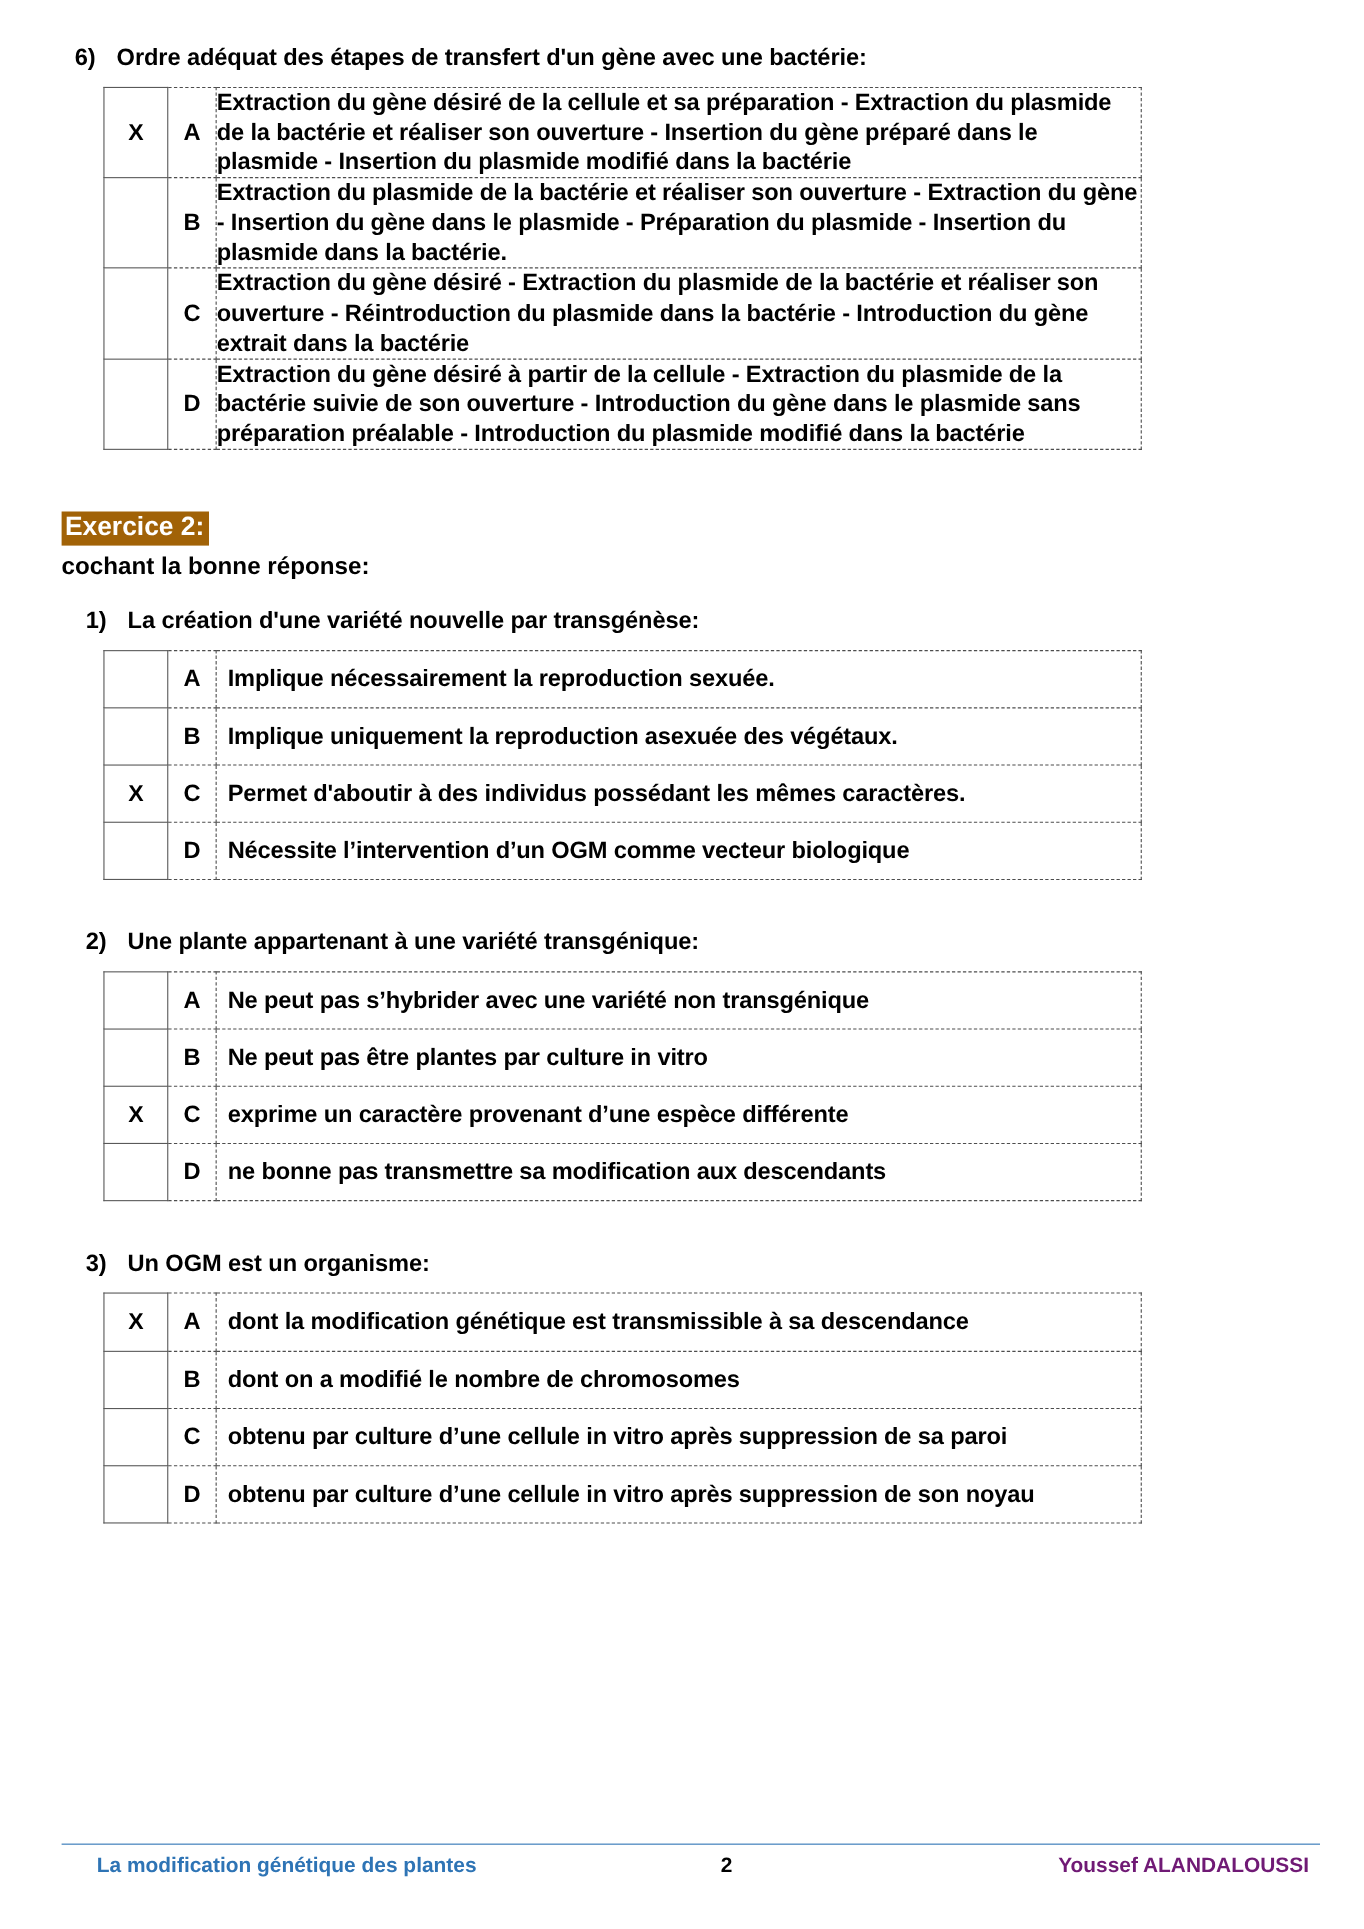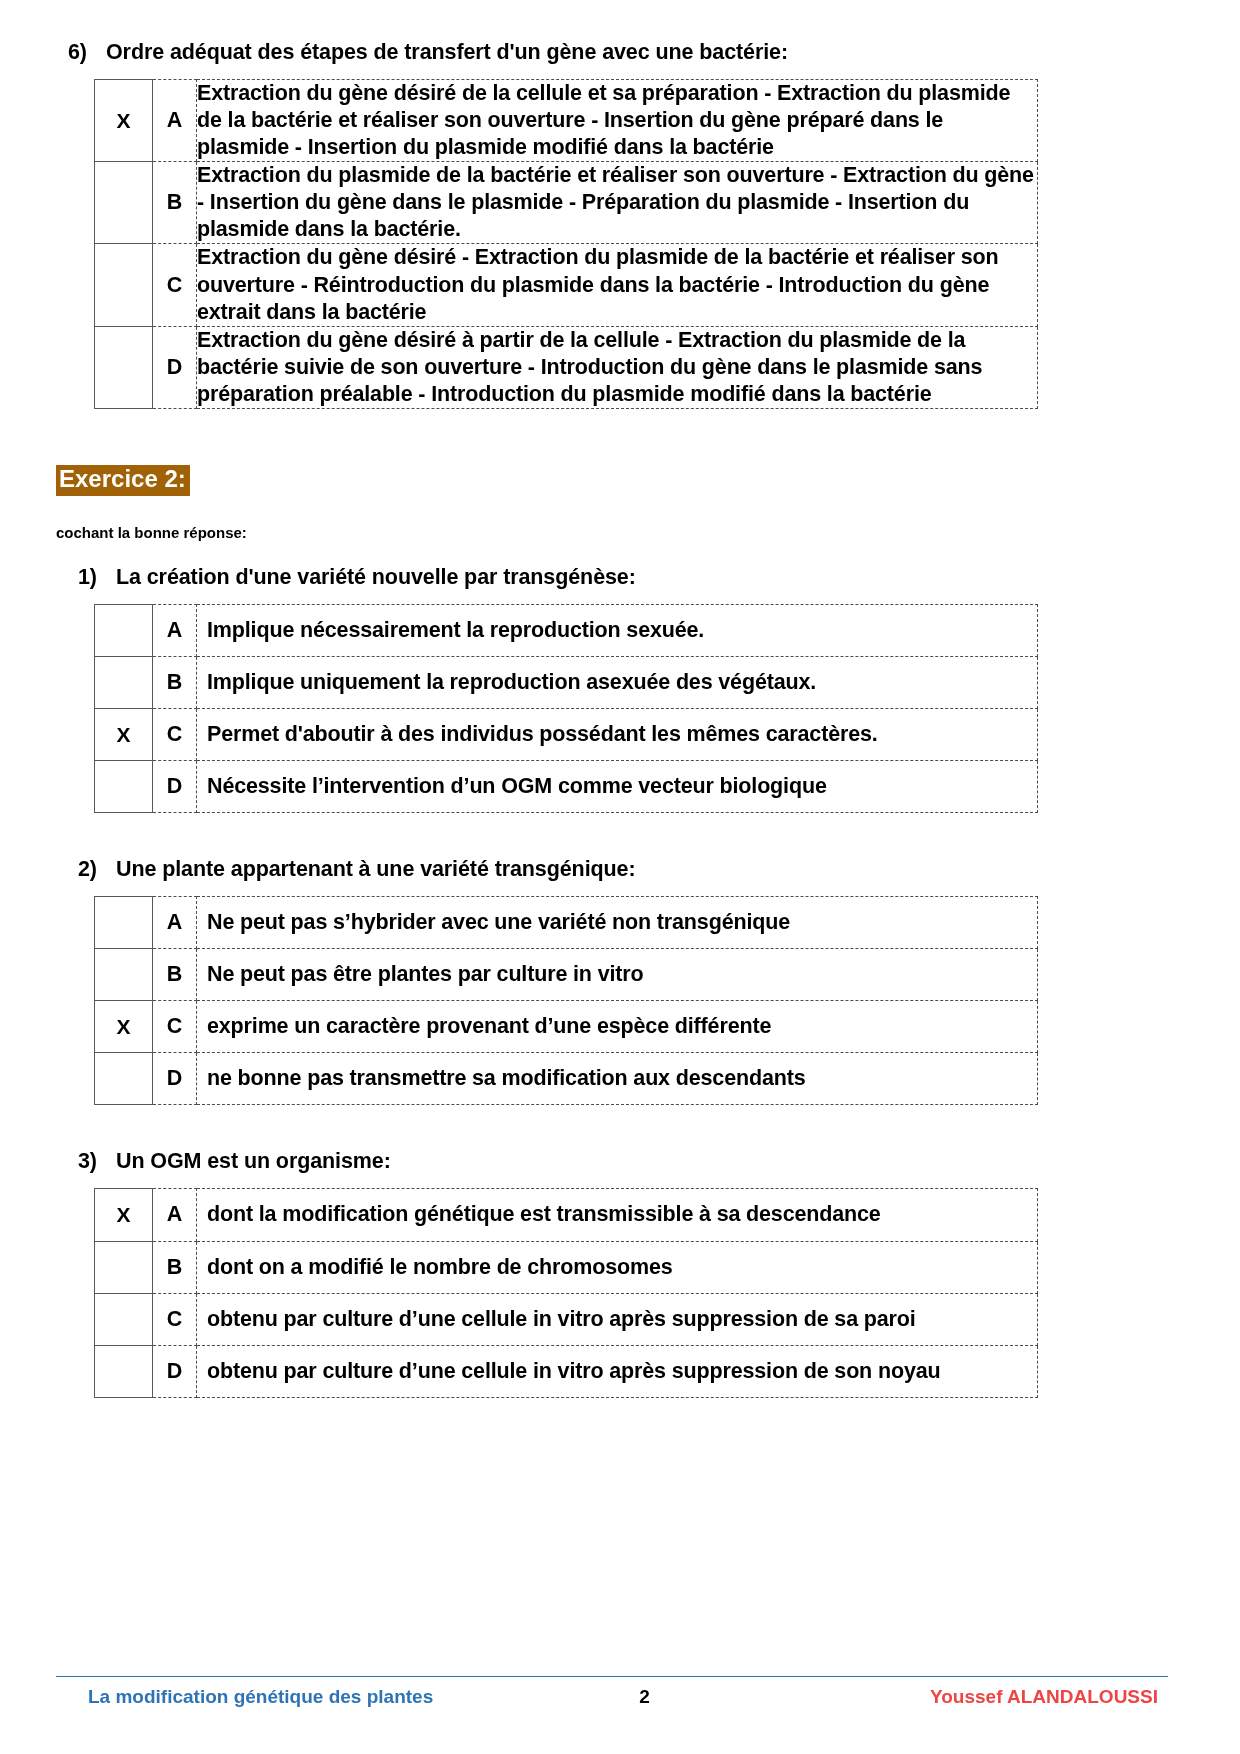--- a/index.html
+++ b/index.html
@@ -84,45 +84,45 @@
   .ex-banner {
     display: inline-block;
     background: #a16207;
     color: #ffffff;
     font-size: 24px;
     font-weight: bold;
     padding: 1px 4px 3px 3px;
     line-height: 1.12;
   }
   .subtitle {
-    font-size: 15px;
-    font-weight: bold;
-    margin-top: 28px;
+    font-size: 22px;
+    font-weight: bold;
+    margin-top: 6px;
   }
   .sp-14 { height: 14px; }
   .sp-24 { height: 24px; }
   .sp-44 { height: 44px; }
   .sp-56 { height: 56px; }
 
   
   .footer {
     position: absolute;
     left: 56px;
-    right: 72px;
+    right: 40px;
     bottom: 46px;
     border-top: 1.6px solid #2e74b5;
     padding-top: 9px;
     display: flex;
     align-items: baseline;
     font-size: 19px;
     font-weight: bold;
   }
   .footer .f-left  { flex: 0 0 auto; color: #2e74b5; padding-left: 32px; }
   .footer .f-mid   { flex: 1 1 auto; text-align: center; color: #000000; padding-right: 34px;}
-  .footer .f-right { flex: 0 0 auto; color: #ef4444; padding-right: 10px; margin-left: 40px; }
+  .footer .f-right { flex: 0 0 auto; color: #701a75; padding-right: 10px; margin-left: 40px; }
 </style>
 </head>
 <body>
 
 <div class="page">
 
   <div class="q-heading indent1">
     <span class="q-num">6)</span>
     <span class="q-text">Ordre adéquat des étapes de transfert d'un gène avec une bactérie:</span>
   </div>

